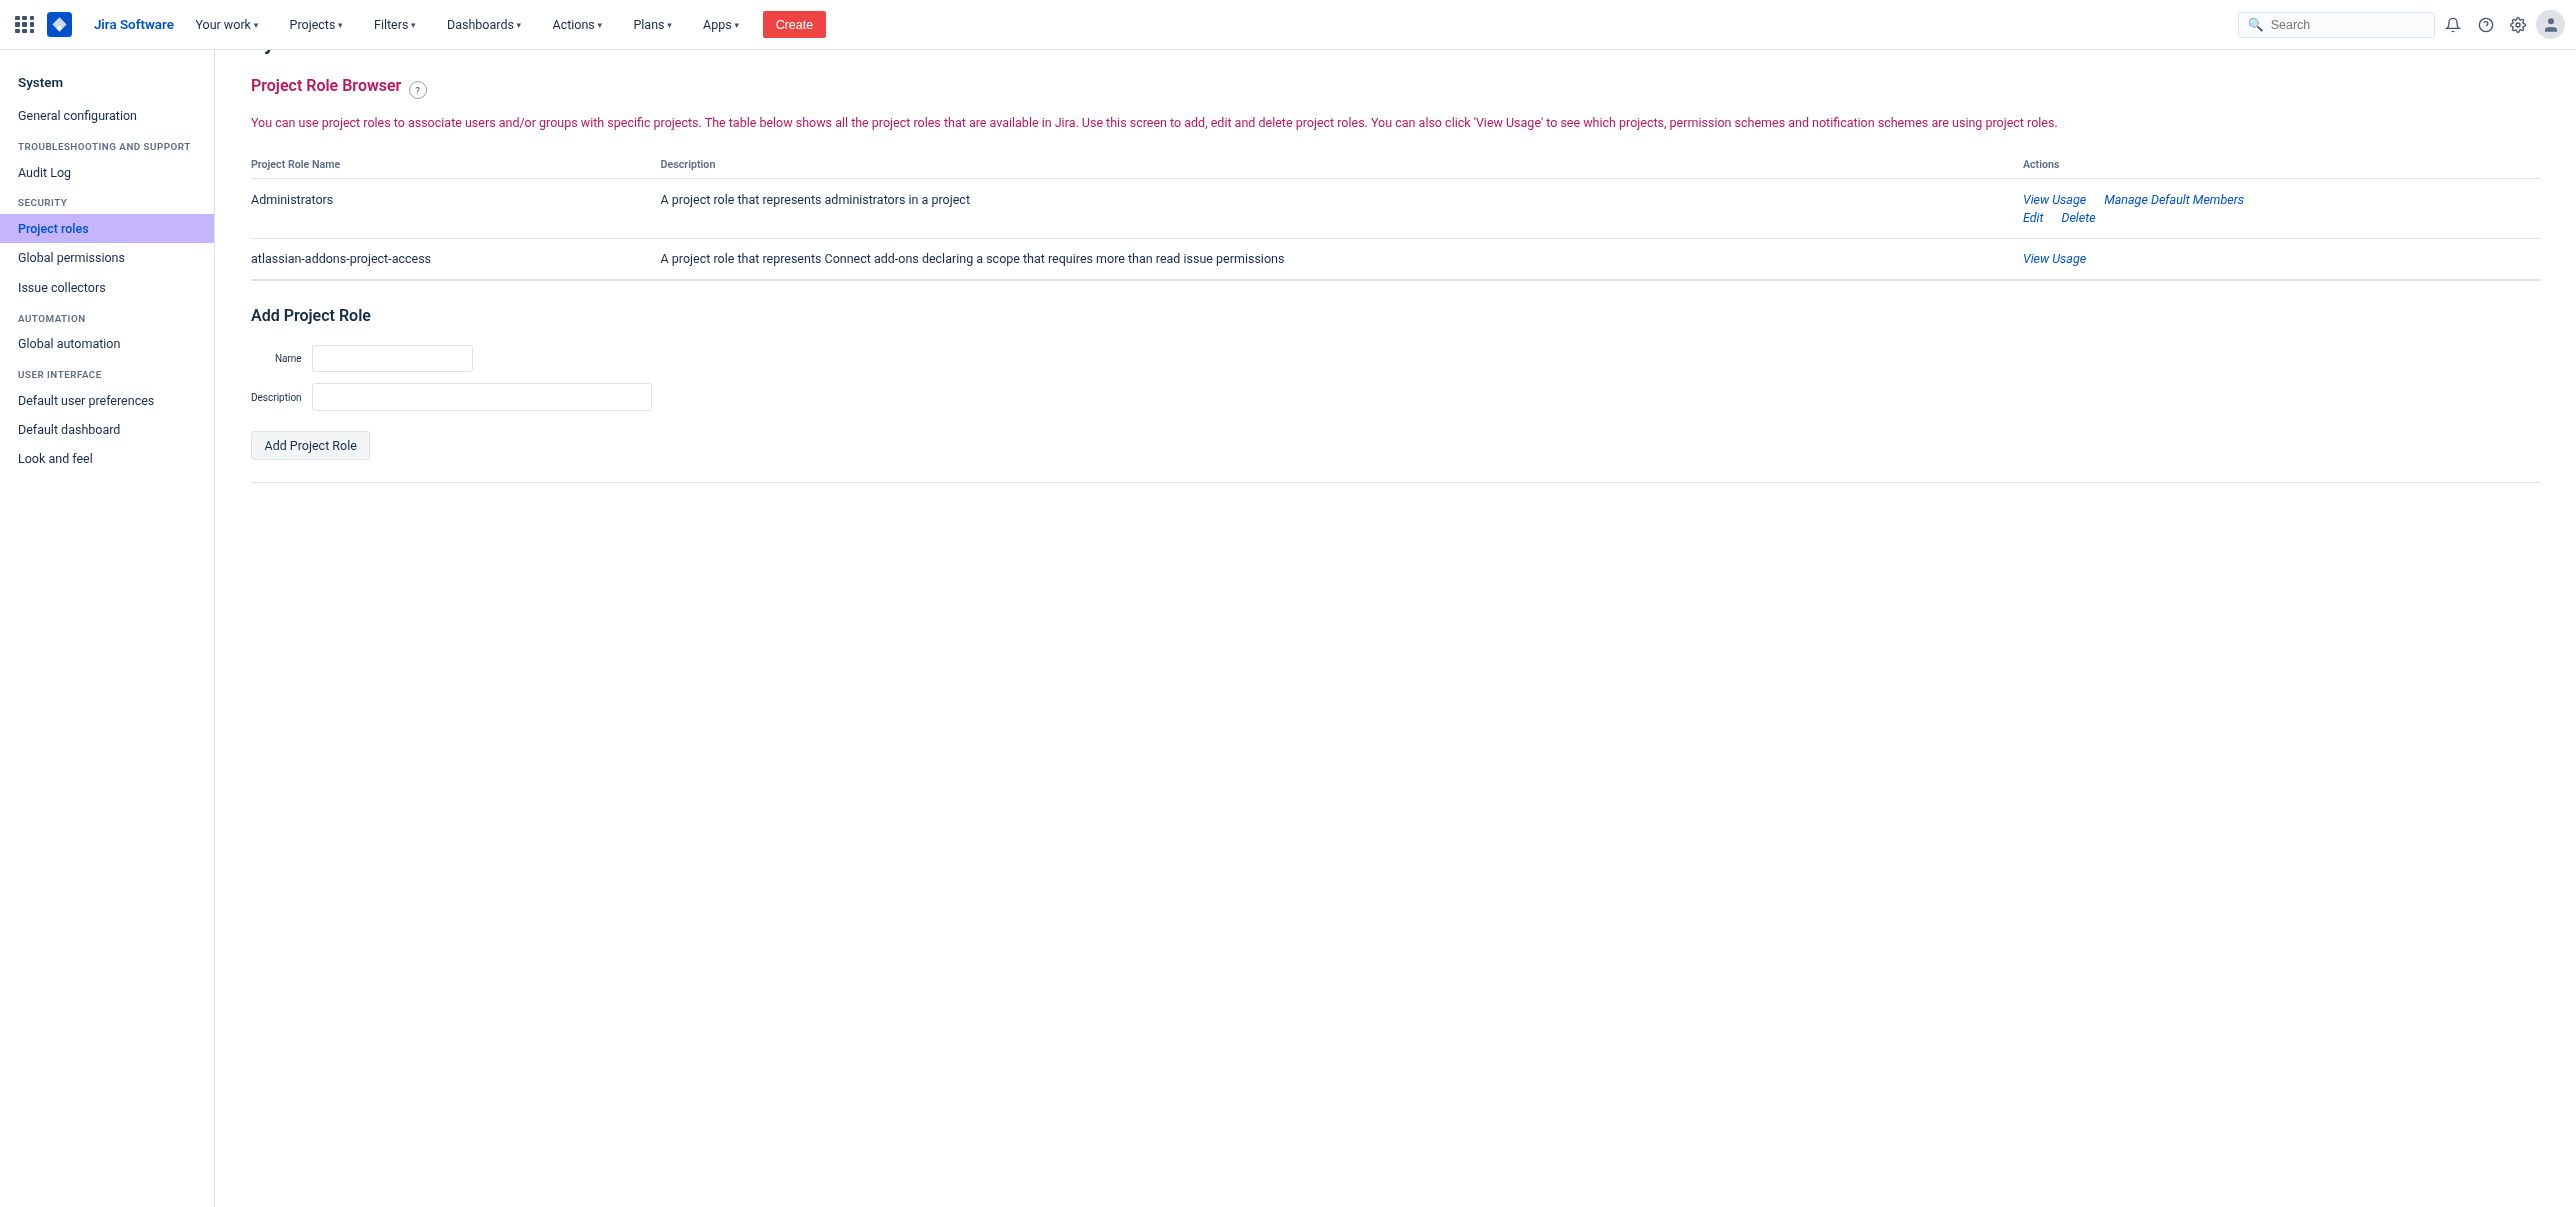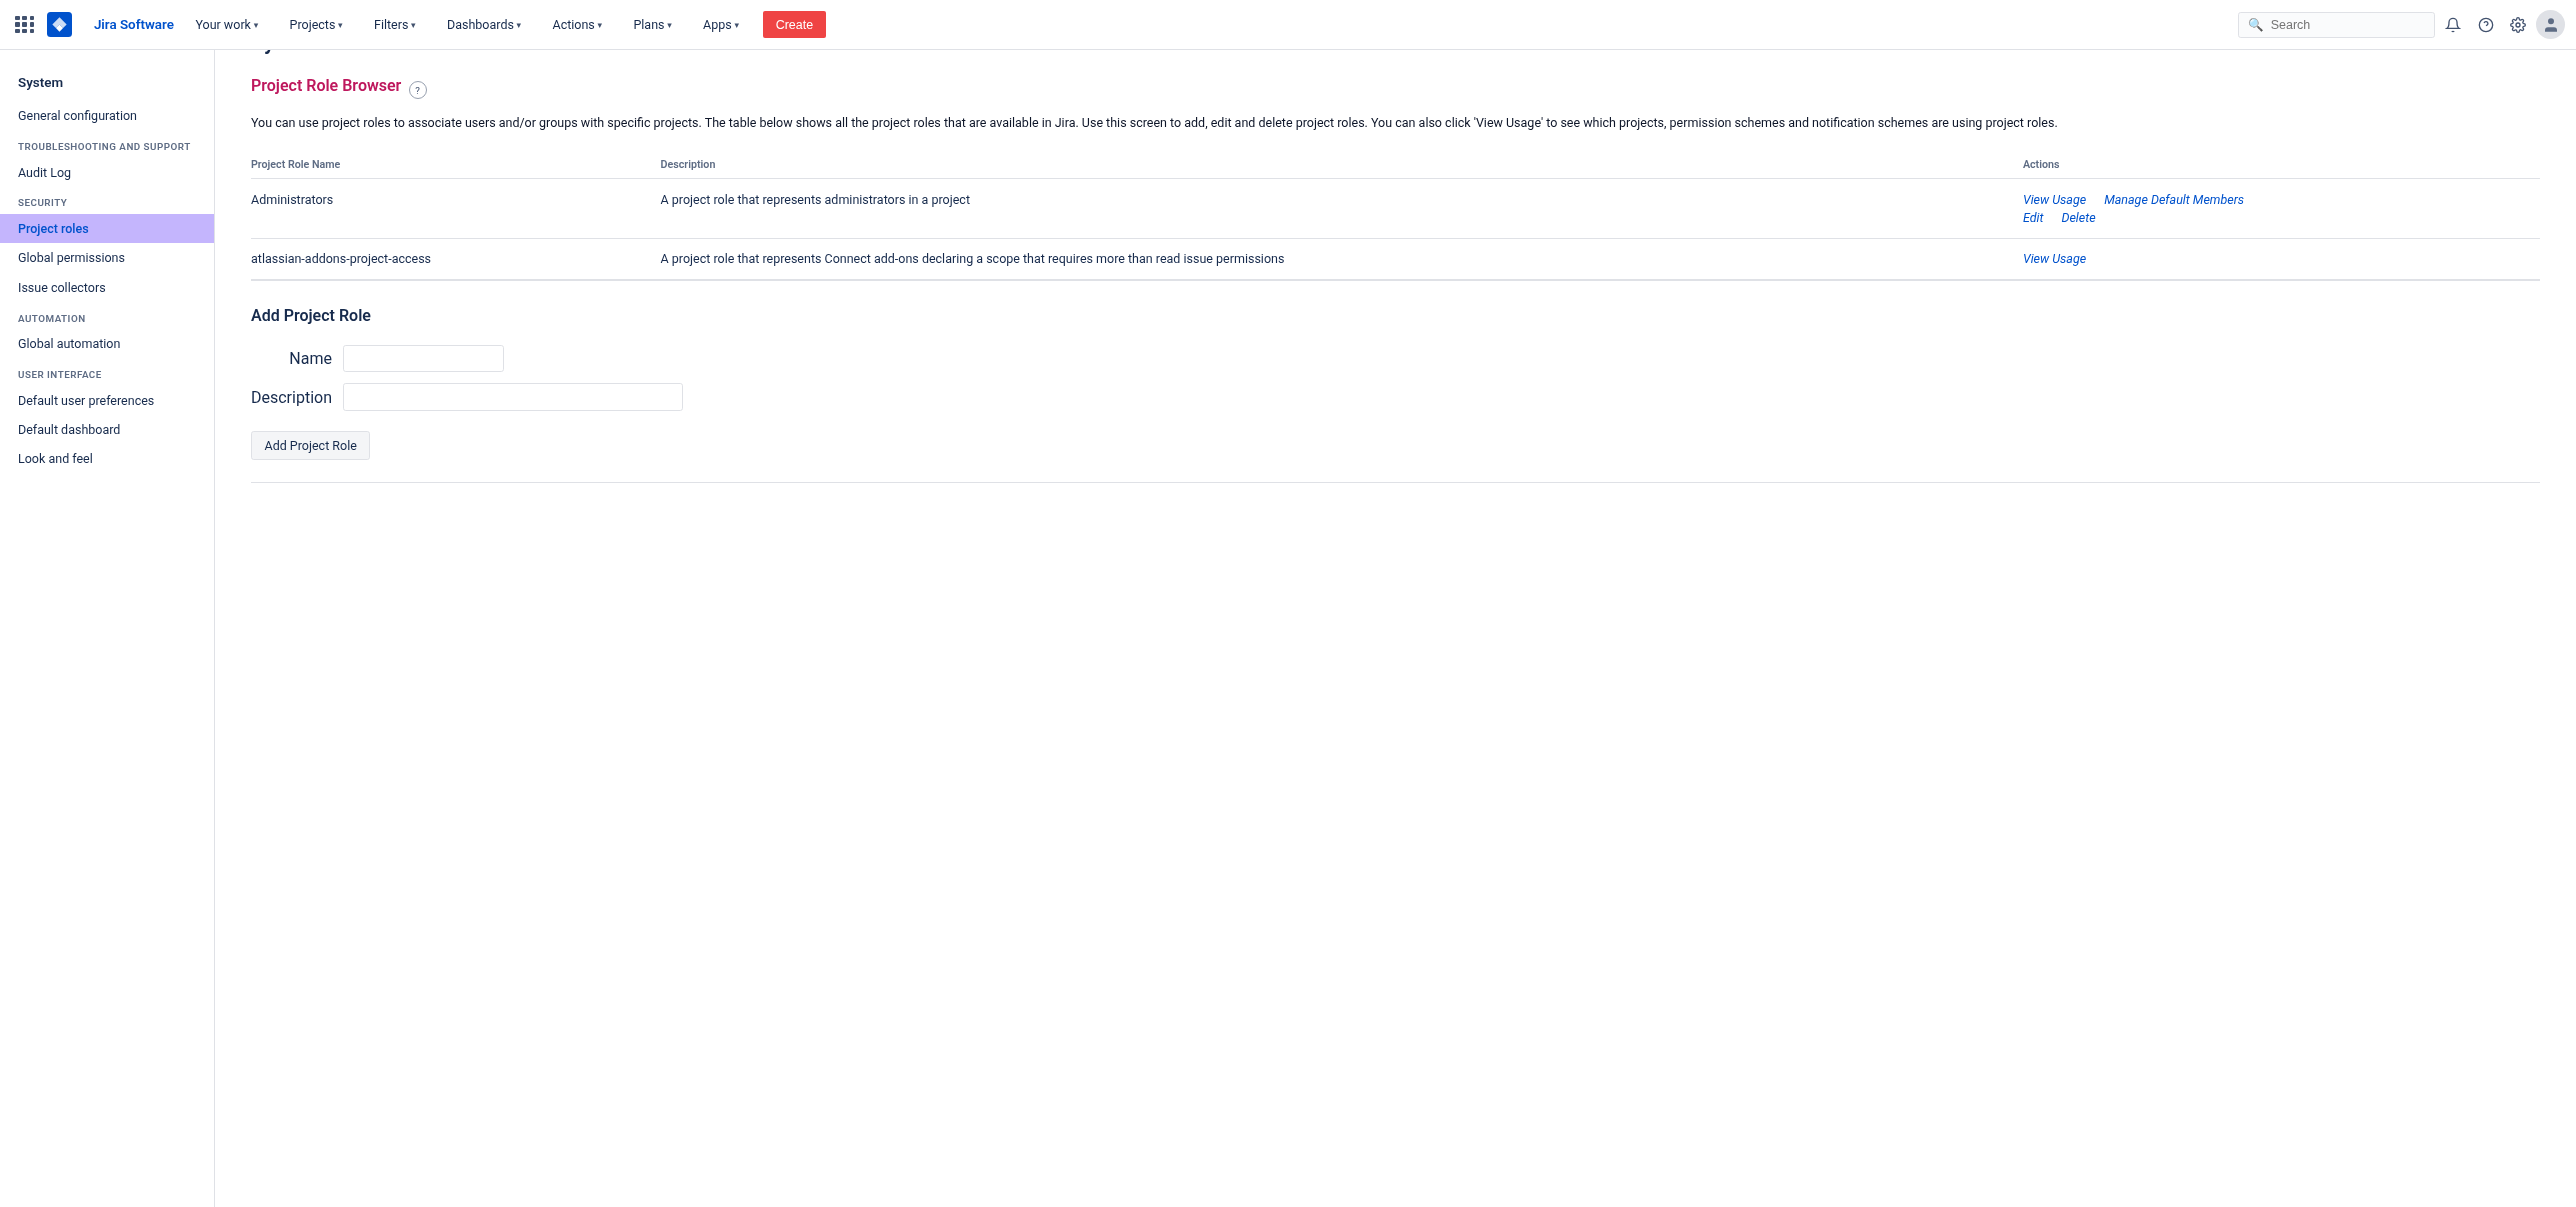--- a/index.html
+++ b/index.html
@@ -94,21 +94,21 @@
     }
     .help-icon {
       display: inline-flex; align-items: center; justify-content: center;
       width: 18px; height: 18px; border-radius: 50%; border: 1.8px solid #97A0AF;
       font-size: 9.8px; color: #42526E; cursor: pointer; margin-left: 7.2px;
       vertical-align: middle;
     }
     .section-header-row { display: flex; align-items: center; margin-bottom: 9px; }
 
     .description-text {
-      font-size: 12.5px; color: #0f172a; line-height: 1.5; margin-bottom: 18px;
+      font-size: 12.5px; color: #be185d; line-height: 1.5; margin-bottom: 18px;
     }
 
     
     .roles-table { width: 100%; border-collapse: collapse; }
     .roles-table th {
       text-align: left; font-size: 10.7px; font-weight: 600; color: #5E6C84;
       border-bottom: 1.8px solid #DFE1E6; padding: 7.2px 10.7px 7.2px 0;
       text-transform: none;
     }
     .roles-table th:last-child { text-align: left; }
@@ -127,21 +127,21 @@
     
     .add-section-title {
       font-size: 16px; font-weight: 600; color: #172B4D;
       margin: 25px 0 14.3px 0;
     }
     .add-project-role-divider {
       border: none; border-top: 1.8px solid #DFE1E6; margin: 0 0 0 0;
     }
     .form-table { border-collapse: collapse; }
     .form-table td { padding: 5.4px 10.7px 5.4px 0; vertical-align: middle; }
-    .form-label { text-align: right; font-size: 16px; color: #172B4D; padding-right: 10.7px; white-space: nowrap; }
+    .form-label { text-align: right; font-size: 10px; color: #172B4D; padding-right: 10.7px; white-space: nowrap; }
     .form-input {
       border: 1.8px solid #DFE1E6; border-radius: 2.7px;
       padding: 5.4px 7.2px; font-size: 12.5px; font-family: inherit;
       outline: none; color: #172B4D;
     }
     .form-input-name { width: 161px; }
     .form-input-desc { width: 340px; }
     .form-actions { margin-top: 14.3px; padding-left: 0; }
     .add-role-btn {
       background: #F4F5F7; color: #172B4D; border: 0.9px solid #DFE1E6;

